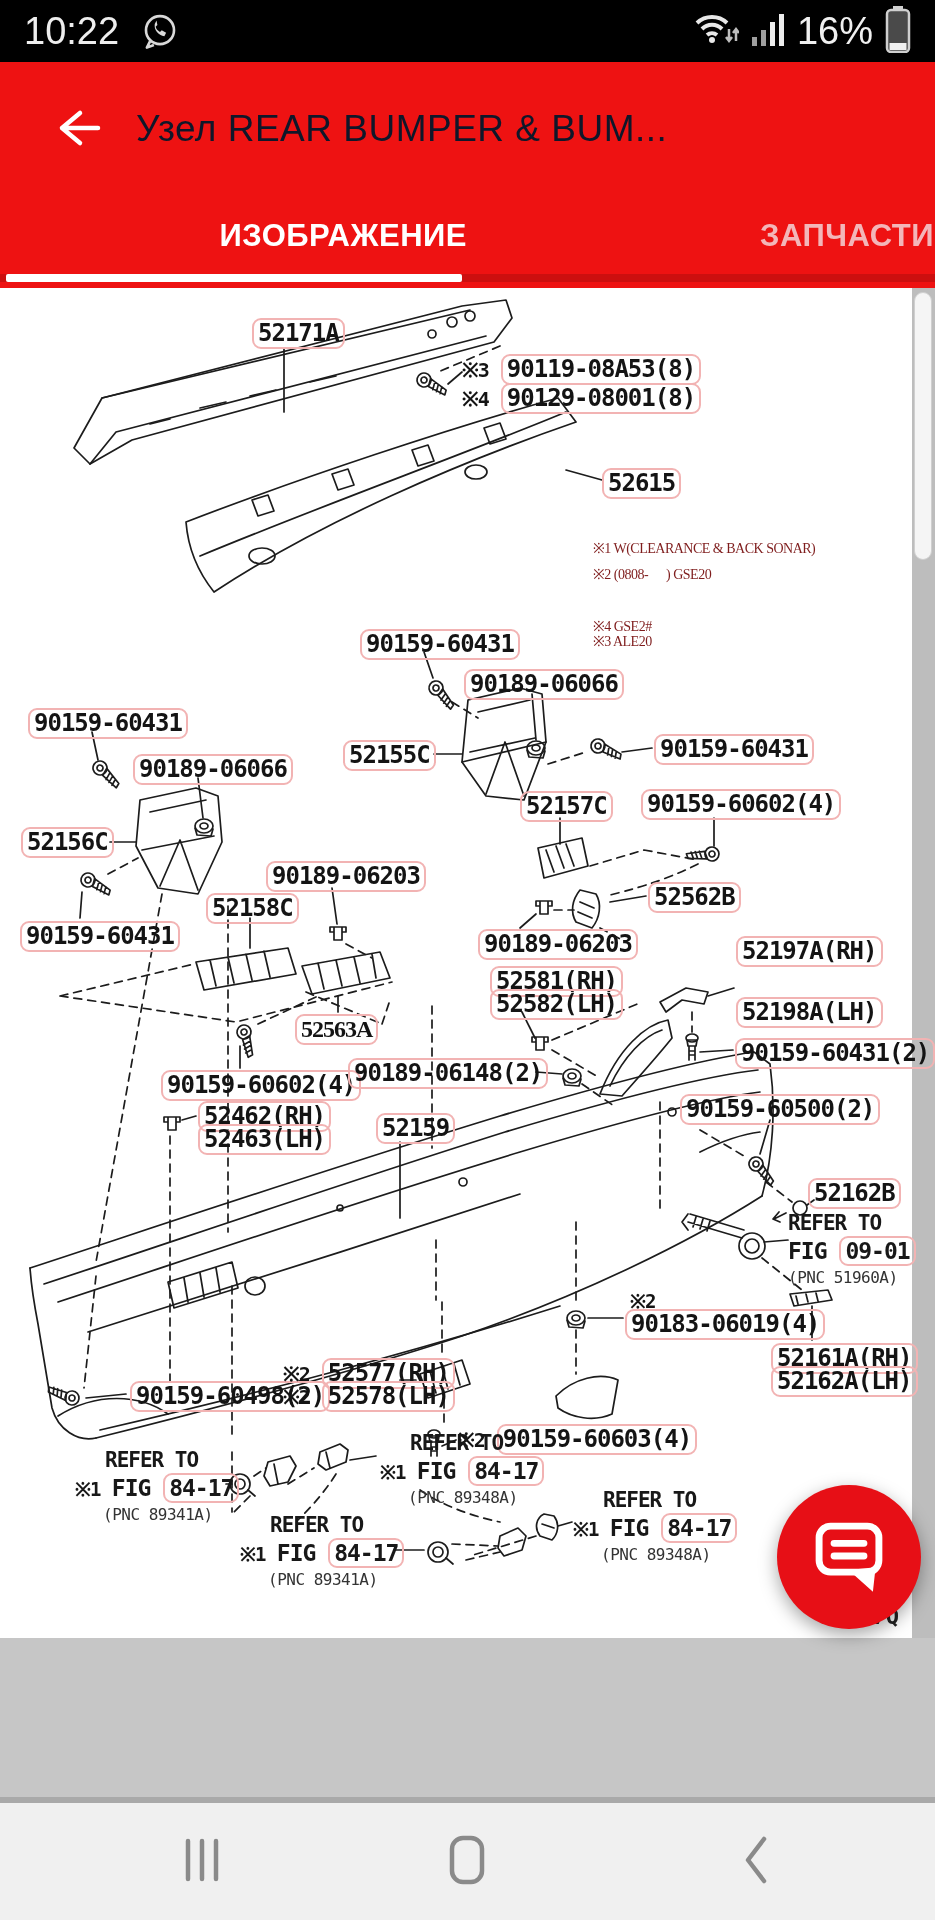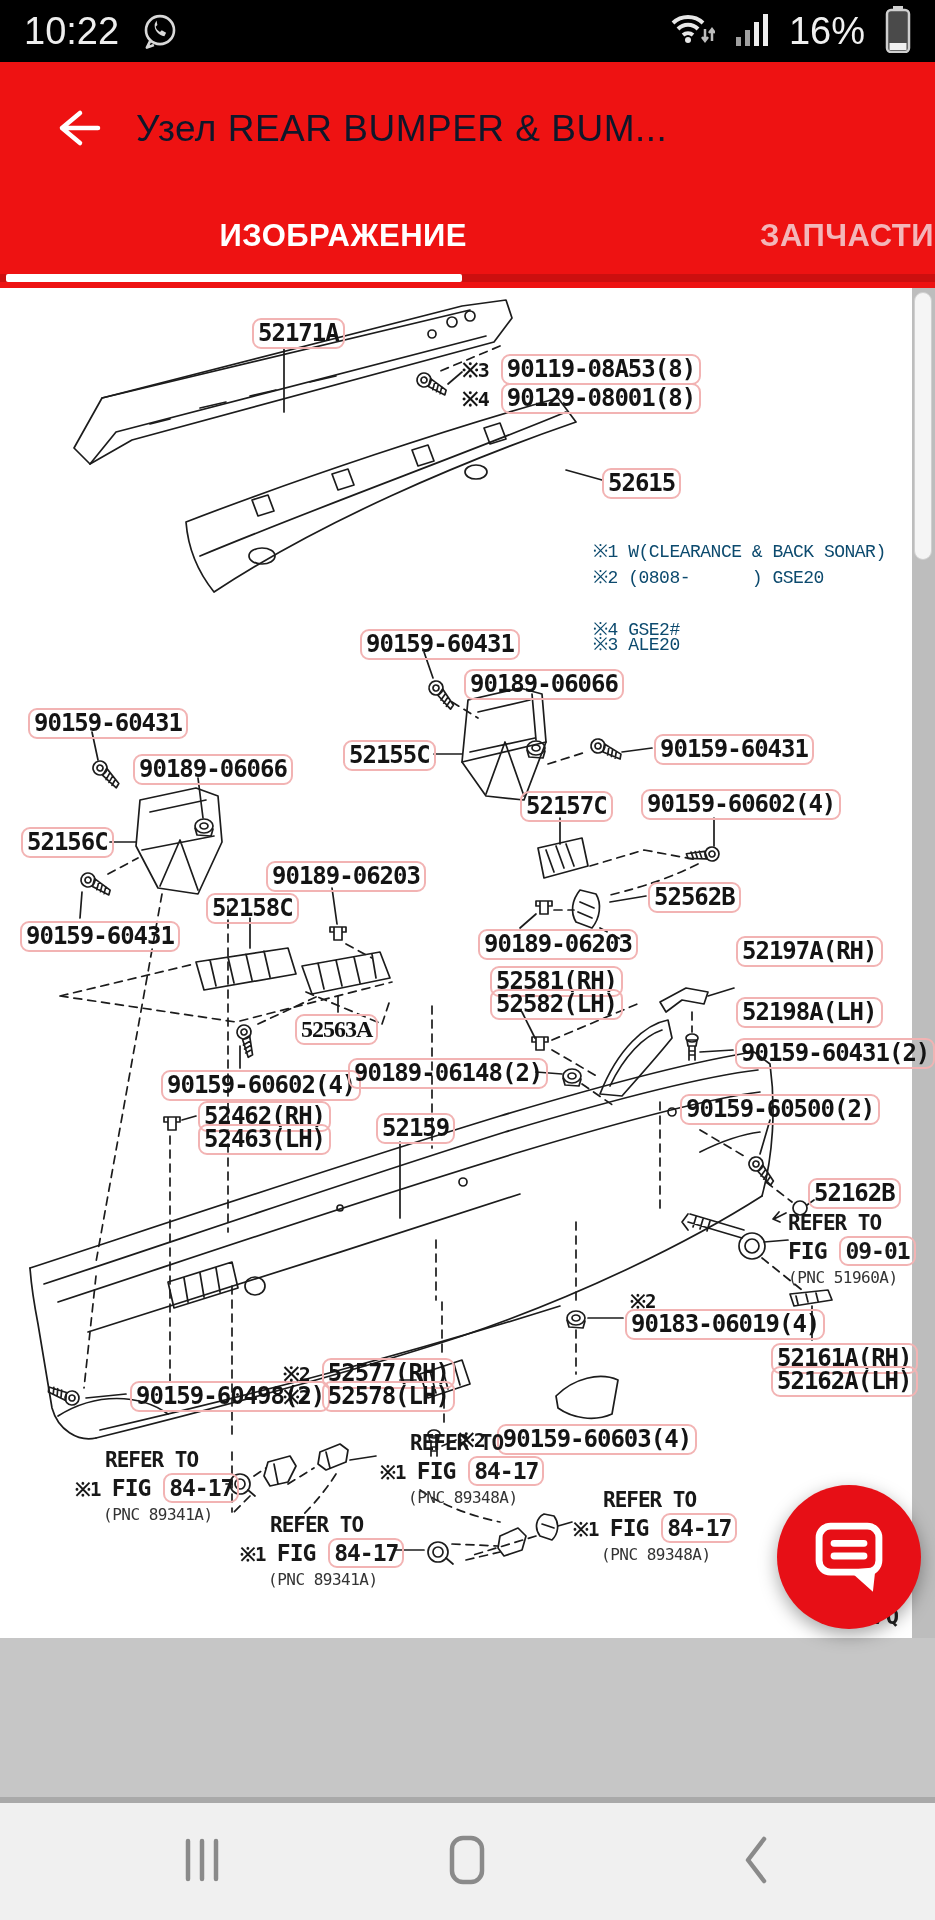--- a/index.html
+++ b/index.html
@@ -4,21 +4,21 @@
 <style>
   html,body{margin:0;padding:0;background:#888;}
   .root{position:relative;width:935px;height:1920px;overflow:hidden;background:#c6c6c6;
         font-family:"Liberation Sans",sans-serif;}
 
   
   .status-bar{position:absolute;left:0;top:0;width:935px;height:62px;background:#000;
     display:flex;align-items:center;padding:0 24px;box-sizing:border-box;color:#eee;}
   .sb-time{font-size:38px;font-weight:400;letter-spacing:0;}
   .sb-wa{margin-left:20px;display:flex;align-items:center;}
-  .sb-right{margin-left:auto;display:flex;align-items:center;gap:20px;}
+  .sb-right{margin-left:auto;display:flex;align-items:center;gap:12px;}
   .sb-batt-txt{font-size:38px;color:#f0f0f0;}
 
   
   .app-bar{position:absolute;left:0;top:62px;width:935px;height:134px;background:#ee1212;
     display:flex;align-items:center;}
   .back-btn{background:none;border:none;padding:0;margin:0 0 0 52px;cursor:pointer;display:flex;}
   .app-title{color:#0f172a;font-size:37px;font-weight:500;margin-left:32px;white-space:nowrap;
     letter-spacing:0.5px;}
 
   
@@ -37,22 +37,22 @@
     border:1px solid #cfcfcf;border-radius:10px;box-sizing:border-box;}
   .art-svg{position:absolute;left:0;top:0;z-index:1;pointer-events:none;}
   #diagram-labels{position:absolute;left:0;top:0;width:935px;height:1400px;z-index:2;}
 
   .pl{position:absolute;white-space:nowrap;font-family:"DejaVu Sans Mono",monospace;
       font-weight:700;font-size:24px;letter-spacing:-1px;color:#141414;line-height:1.12;}
   .pl.sm{font-size:19px;}
   .bx{border:2px solid #f2b3b3;border-radius:9px;padding:0 4px;display:inline-block;}
   .pre{font-size:20px;font-weight:700;margin-right:1px;}
 
-  .nt{position:absolute;white-space:pre;font-family:Liberation Mono, monospace;
-      font-size:18px;letter-spacing:-0.5px;color:#0c4a6e;}
+  .nt{position:absolute;white-space:pre;font-family:Liberation Serif, serif;
+      font-size:14px;letter-spacing:-0.5px;color:#7f1d1d;}
 
   .rf{position:absolute;color:#181818;font-family:"DejaVu Sans Mono",monospace;}
   .rf .l1{font-weight:700;font-size:21px;white-space:pre;letter-spacing:-1px;}
   .rf .l2{font-weight:700;font-size:23px;white-space:pre;letter-spacing:-1px;margin-top:1px;}
   .rf .l2 .pre{font-size:19px;}
   .rf .l3{font-size:16px;letter-spacing:-0.5px;margin-top:2px;color:#333;}
 
   .corner-code{position:absolute;left:846px;top:1604px;z-index:1;
       font-family:"DejaVu Sans Mono",monospace;font-weight:700;font-size:22px;color:#222;}
 

